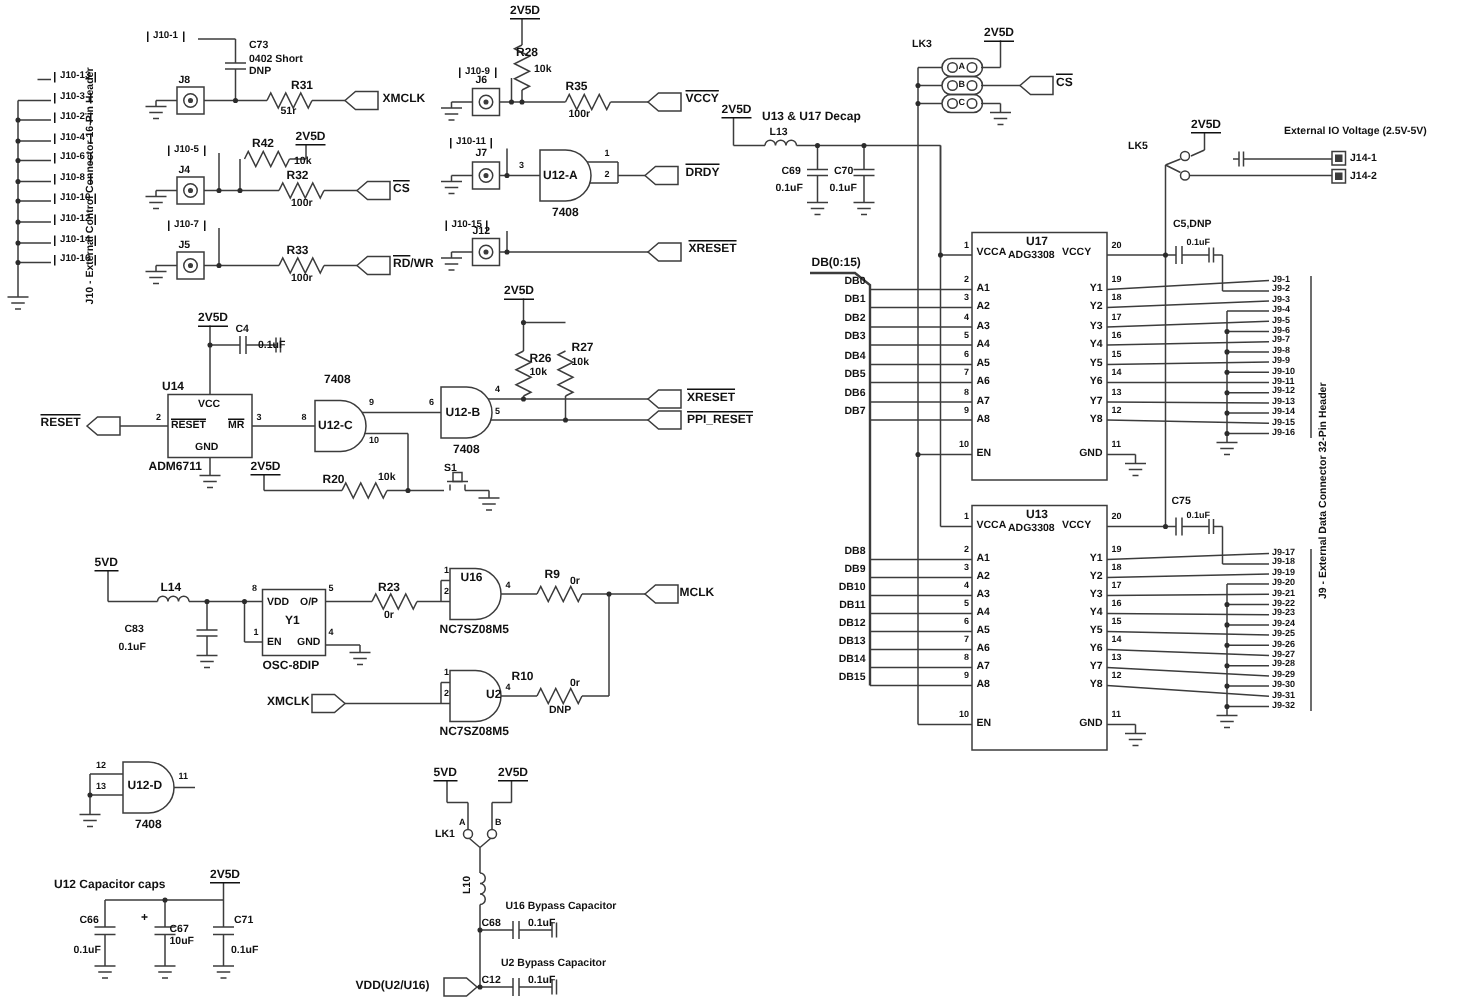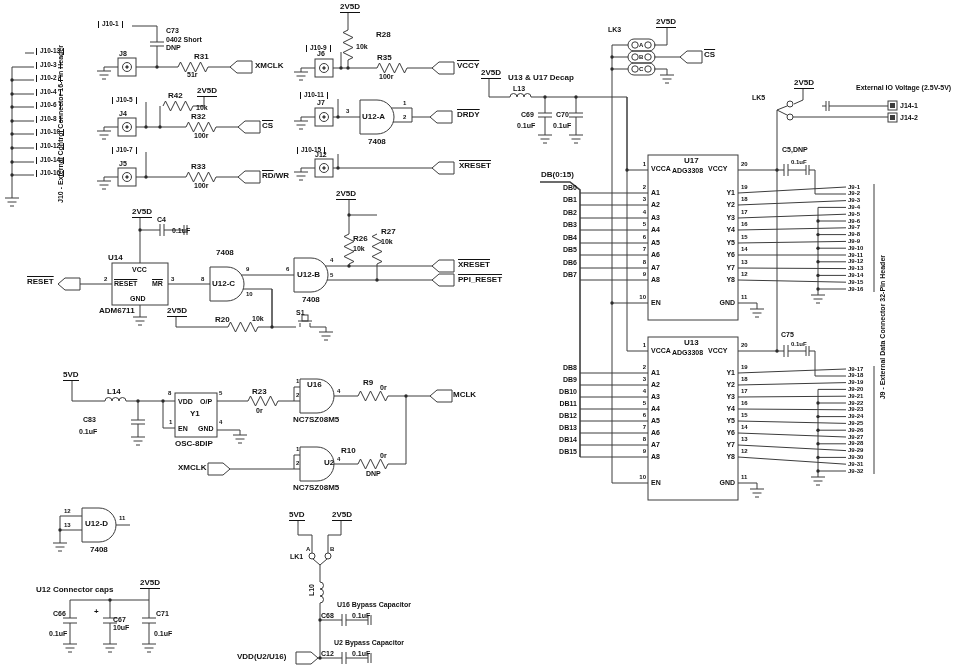--- a/index.html
+++ b/index.html
@@ -322,21 +322,21 @@
 <div>
 <span class="l stub" style="left:112px;top:147px">J10-7</span>
 <span class="l s7" style="left:119px;top:160px">J5</span>
 <span class="l" style="left:191px;top:163px">R33</span>
 <span class="l s7" style="left:194px;top:182px">100r</span>
 <span class="l" style="left:262px;top:172px"><i class="ov">RD</i><i>/WR</i></span>
 </div>
 
 <div>
 <span class="l pw" style="left:340px;top:3px">2V5D</span>
-<span class="l" style="left:376px;top:31px">R28</span>
+<span class="l" style="left:344px;top:31px">R28</span>
 <span class="l s7" style="left:356px;top:43px">10k</span>
 <span class="l stub" style="left:306px;top:45px">J10-9</span>
 <span class="l s7" style="left:317px;top:50px">J6</span>
 <span class="l" style="left:377px;top:54px">R35</span>
 <span class="l s7" style="left:379px;top:73px">100r</span>
 <span class="l ov" style="left:457px;top:62px">VCCY</span>
 </div>
 
 <div>
 <span class="l stub" style="left:300px;top:92px">J10-11</span>
@@ -429,21 +429,21 @@
 
 <div>
 <span class="l s6" style="left:64px;top:508px">12</span>
 <span class="l s6" style="left:64px;top:522px">13</span>
 <span class="l" style="left:85px;top:520px">U12-D</span>
 <span class="l s6" style="left:119px;top:515px">11</span>
 <span class="l" style="left:90px;top:546px">7408</span>
 </div>
 
 <div>
-<span class="l" style="left:36px;top:586px">U12 Connector caps</span>
+<span class="l" style="left:36px;top:586px">U12 Capacitor caps</span>
 <span class="l pw" style="left:140px;top:579px">2V5D</span>
 <span class="l s7" style="left:53px;top:610px">C66</span>
 <span class="l s7" style="left:49px;top:630px">0.1uF</span>
 <span class="l" style="left:94px;top:608px">+</span>
 <span class="l s7" style="left:113px;top:616px">C67</span>
 <span class="l s7" style="left:113px;top:624px">10uF</span>
 <span class="l s7" style="left:156px;top:610px">C71</span>
 <span class="l s7" style="left:154px;top:630px">0.1uF</span>
 </div>
 

